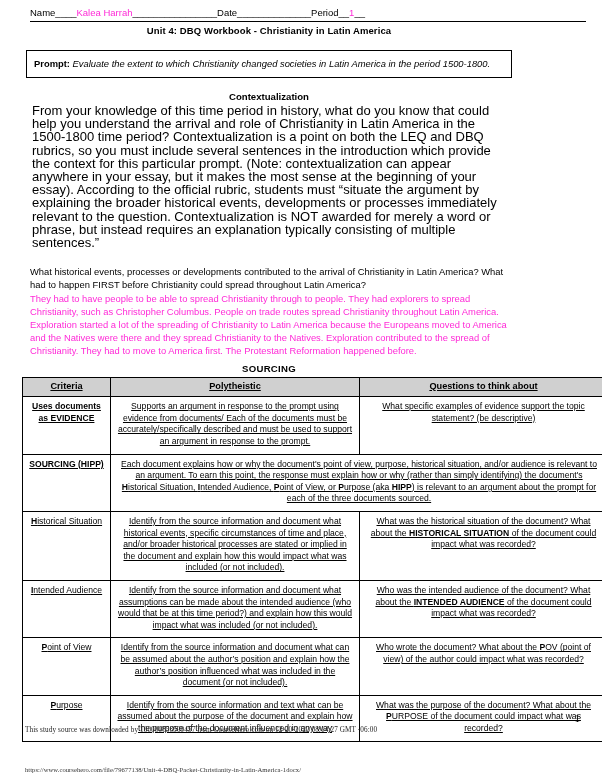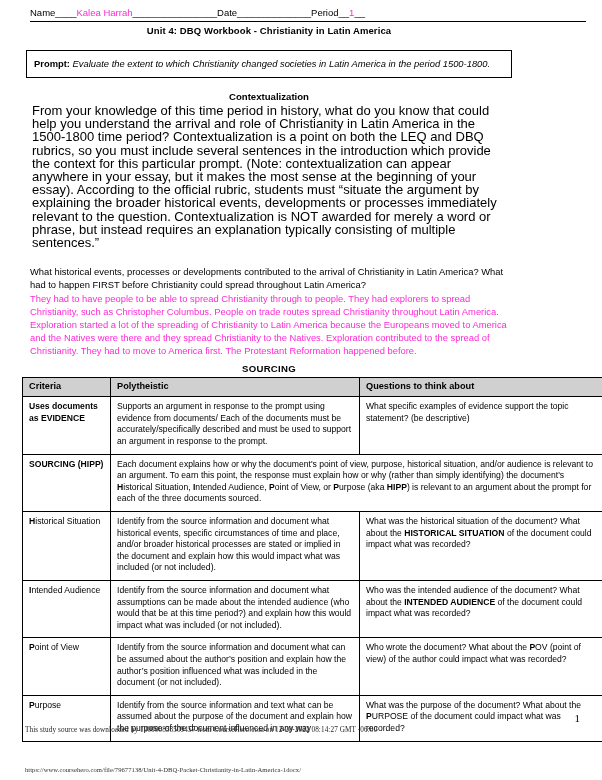--- a/index.html
+++ b/index.html
@@ -115,21 +115,22 @@
     width: 585px;
     border-collapse: collapse;
     table-layout: fixed;
   }
   table.sourcing td, table.sourcing th {
     border: 1.2px solid #000;
     vertical-align: top;
     padding: 4px 6px 6px 6px;
     font-size: 8.6px;
     line-height: 11.6px;
-    text-align: left;
+    text-align: center;
+    text-decoration: underline;
   }
   table.sourcing thead th {
     background: #d0d0d0;
     font-weight: bold;
     font-size: 9.2px;
     padding: 3px 6px 4px 6px;
   }
   col.c1 { width: 88px; }
   col.c2 { width: 249px; }
   col.c3 { width: 248px; }

